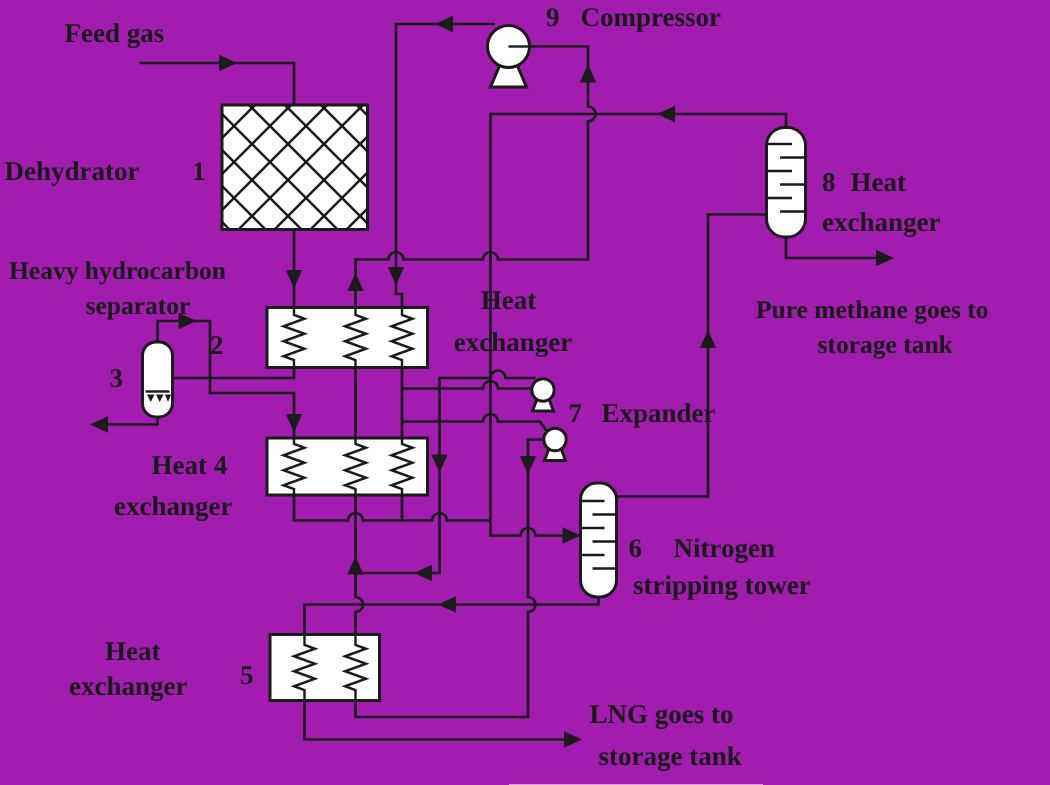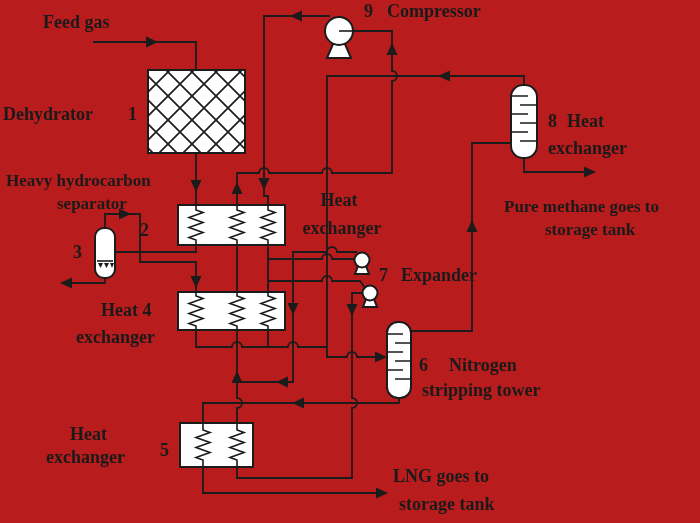--- a/index.html
+++ b/index.html
@@ -1,16 +1,16 @@
 <!DOCTYPE html>
 <html><head>
 <meta charset="utf-8">
 <style>
   html,body{margin:0;padding:0;background:#ffffff;}
-  #stage{position:relative;width:700px;height:523px;background:#b91c1c;overflow:hidden;}
+  #stage{position:relative;width:700px;height:523px;background:#a21caf;overflow:hidden;}
   svg{display:block;}
   .pipe{fill:none;stroke:#1b1b1b;stroke-width:1.8;}
   .thin{fill:none;stroke:#1b1b1b;stroke-width:1.6;}
   .shape{fill:#ffffff;stroke:#1b1b1b;stroke-width:2;}
   .solid{fill:#1b1b1b;stroke:none;}
   .lbl{font-family:"Liberation Serif","DejaVu Serif",serif;font-weight:bold;
        font-size:18px;fill:#1a1a1a;}
   .lbl.small{font-size:17px;}
 </style>
 </head>

